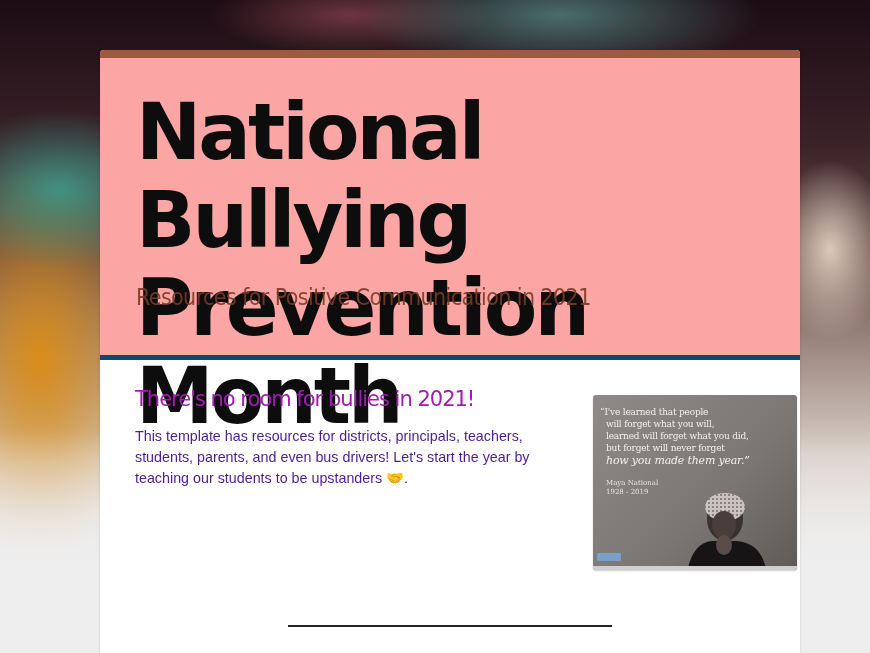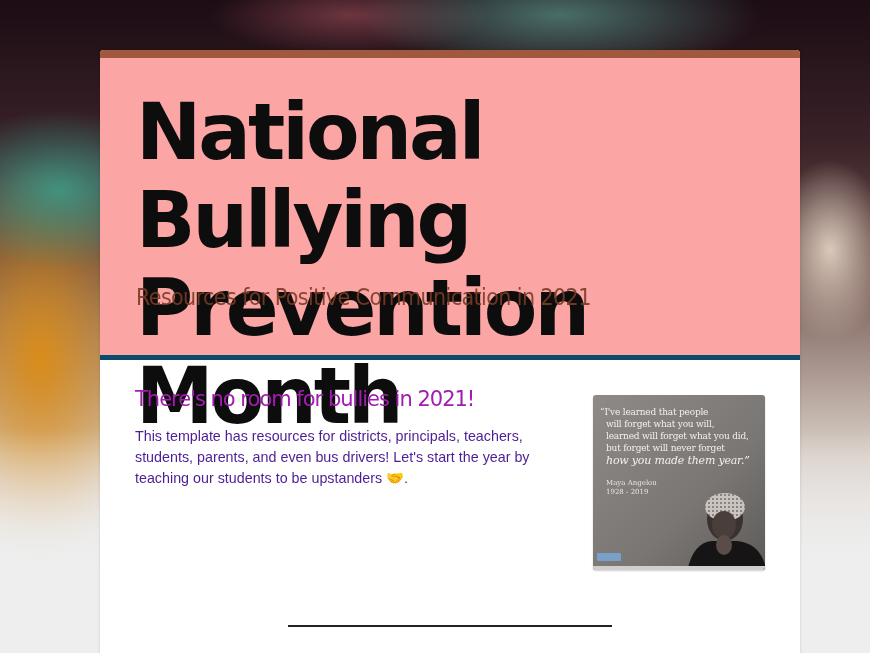--- a/index.html
+++ b/index.html
@@ -67,21 +67,21 @@
       font-size: 21px; letter-spacing: -1px;
       color: #a21caf; margin: 0; font-weight: normal;
     }
     .section-body {
       position: absolute; left: 35px; top: 66px; width: 445px;
       font-family: "Liberation Sans", sans-serif;
       font-size: 14.3px; line-height: 21px;
       color: #4c1d95;
     }
     .quote-img {
-      position: absolute; left: 493px; top: 35px; width: 172px; height: 175px;
+      position: absolute; left: 493px; top: 35px; width: 204px; height: 175px;
       background: linear-gradient(135deg, #8e8a88 0%, #7a7674 60%, #5e5a58 100%);
       border-radius: 3px;
       overflow: hidden;
       box-shadow: 0 1px 2px rgba(0,0,0,0.2);
     }
     .quote-text {
       position: absolute; left: 7px; top: 11px; width: 165px;
       font-family: "DejaVu Serif", serif;
       font-size: 9px; line-height: 12px;
       color: #f2f0ee;
@@ -130,21 +130,21 @@
 
     <div class="quote-img">
       <div class="quote-text">
         <span class="q-line">“I've learned that people</span>
         <span class="q-line ind">will forget what you will,</span>
         <span class="q-line ind">learned will forget what you did,</span>
         <span class="q-line ind">but forget will never forget</span>
         <span class="q-em">how you made them year.”</span>
       </div>
       <div class="quote-author">
-        <div>Maya Angelou</div>
+        <div>Maya National</div>
         <div>1928 - 2019</div>
       </div>
       <svg class="portrait" viewBox="0 0 100 100">
         <ellipse cx="58" cy="46" rx="18" ry="22" fill="#3a3230"></ellipse>
         <ellipse cx="58" cy="34" rx="20" ry="14" fill="#c9c4c0"></ellipse>
         <ellipse cx="58" cy="34" rx="20" ry="14" fill="url(#dots)" opacity="0.6"></ellipse>
         <ellipse cx="57" cy="52" rx="12" ry="14" fill="#4a3e3a"></ellipse>
         <path d="M20 100 Q25 70 45 68 L70 68 Q95 70 100 100 Z" fill="#161414"></path>
         <ellipse cx="57" cy="72" rx="8" ry="10" fill="#5a4c48"></ellipse>
         <defs>

